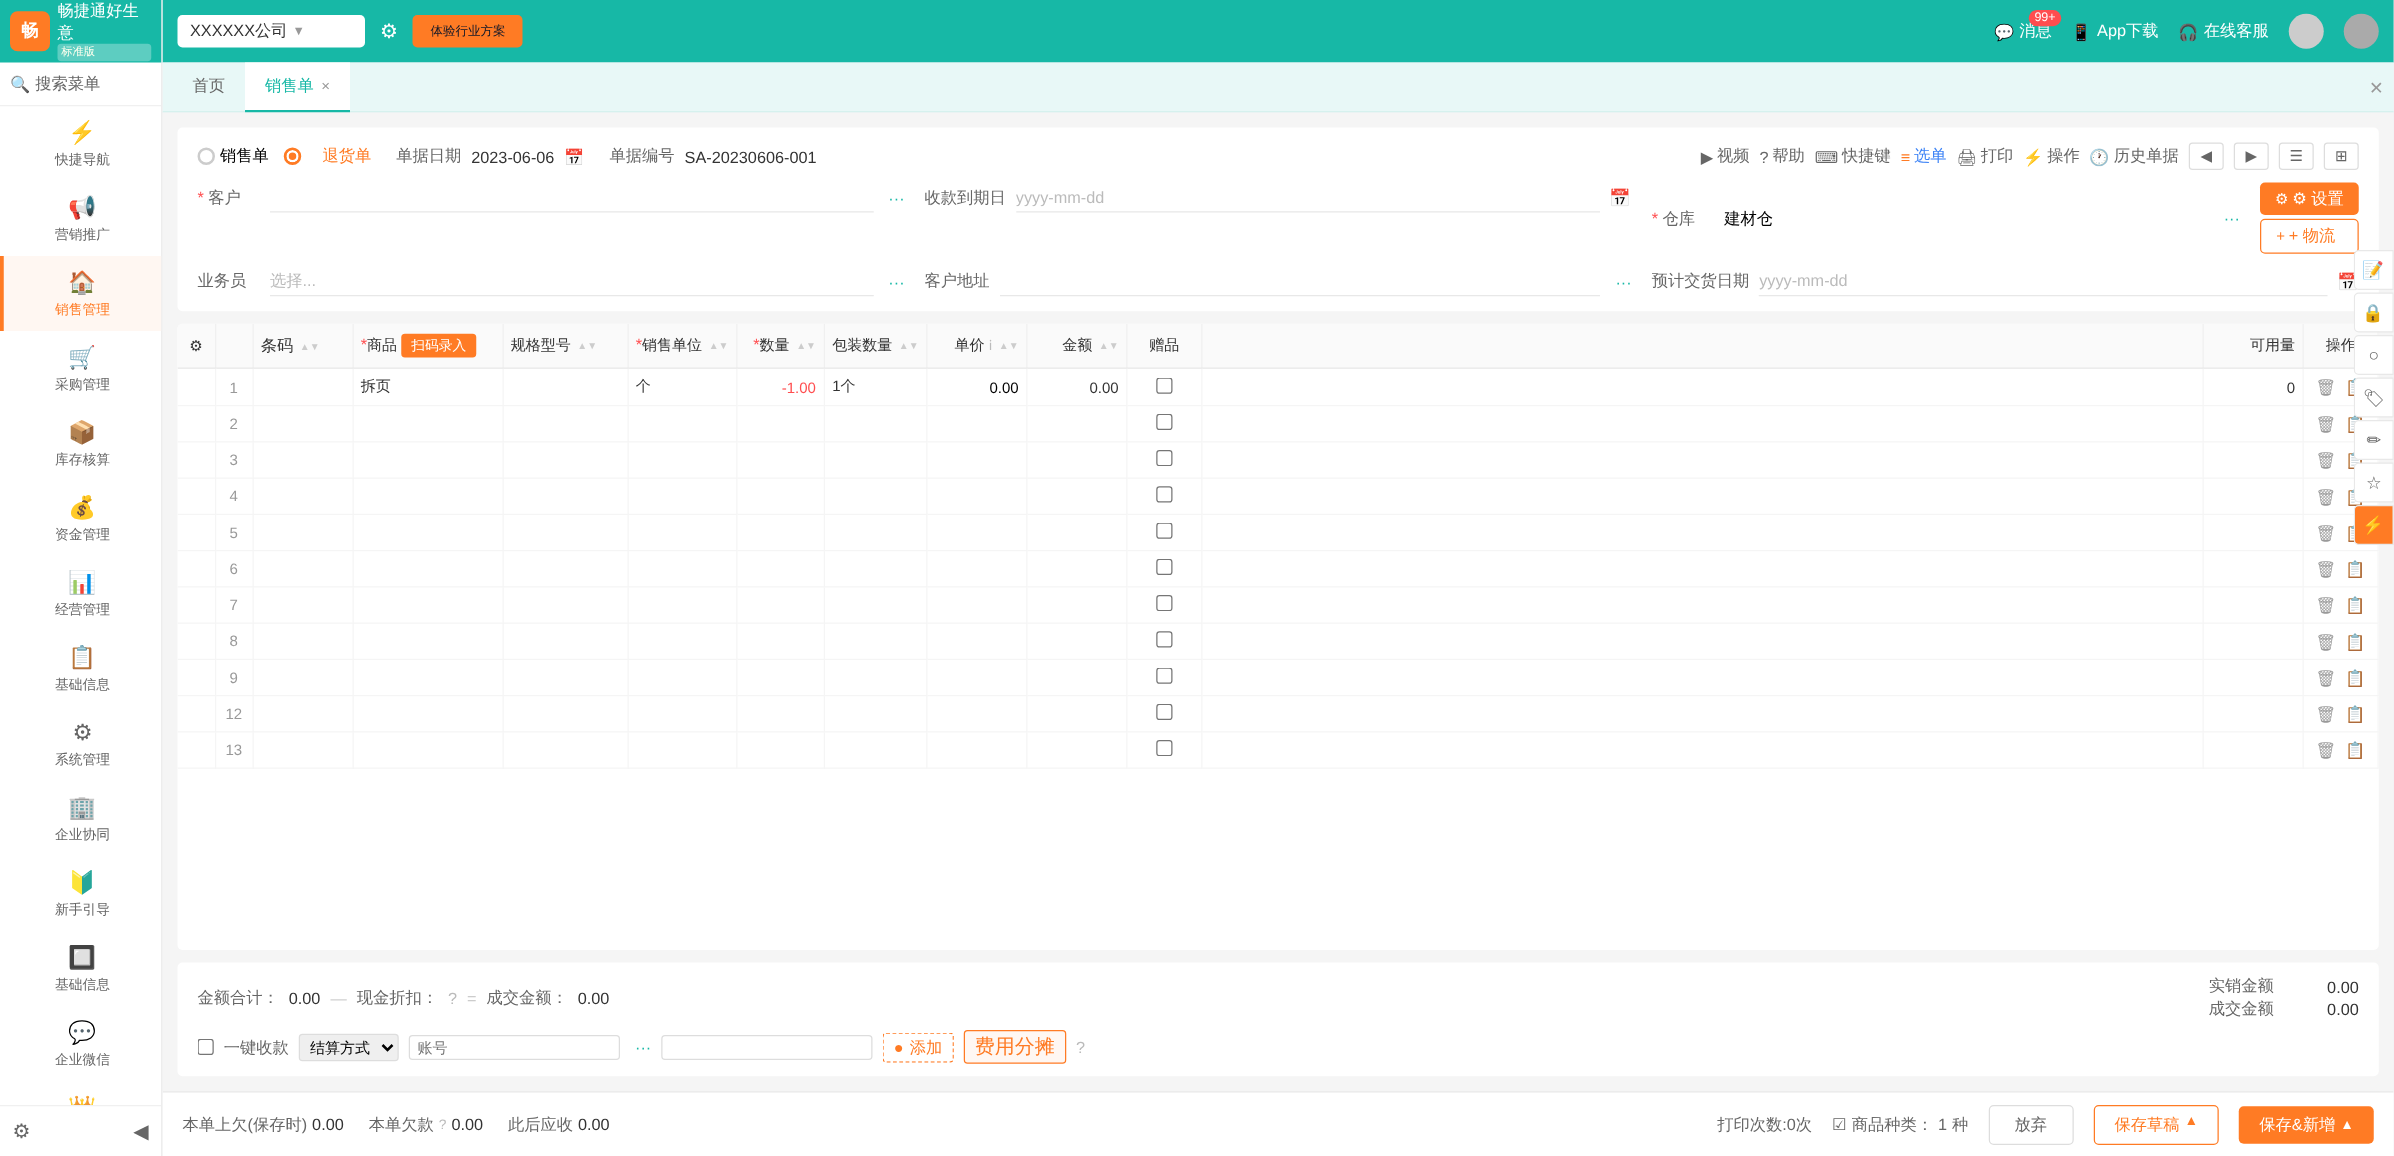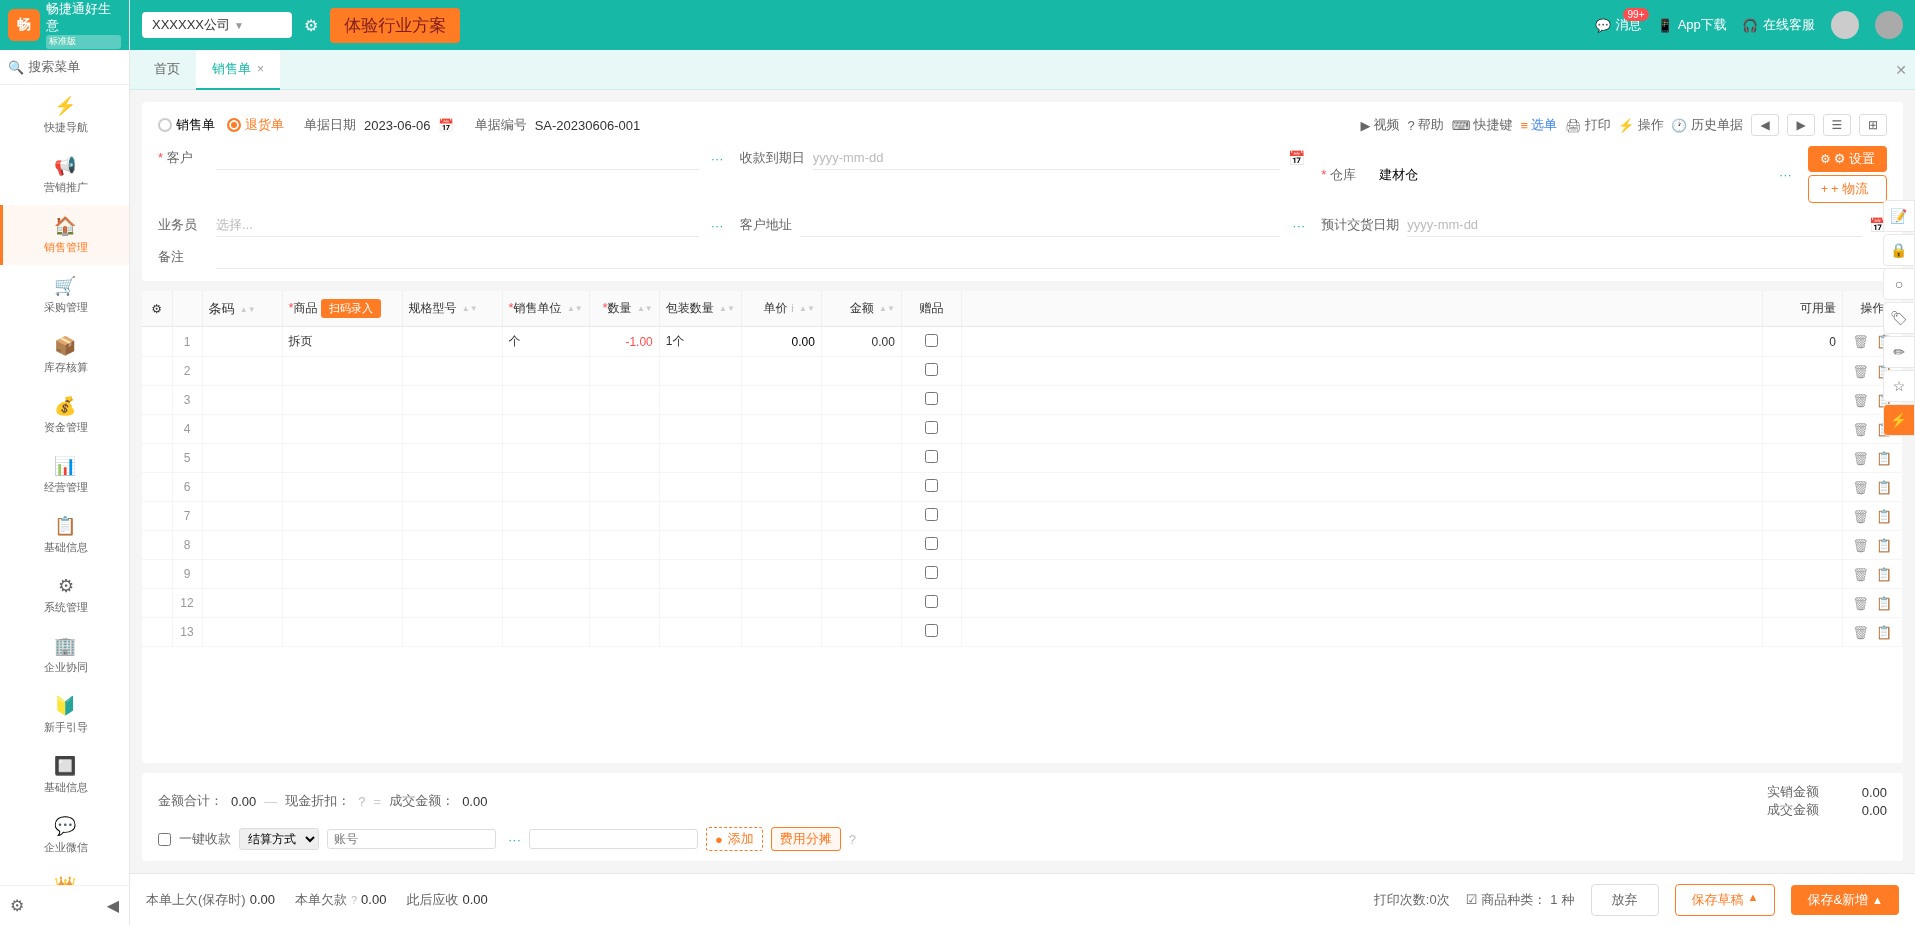--- a/index.html
+++ b/index.html
@@ -21,21 +21,21 @@
 
     
     .main { flex: 1; display: flex; flex-direction: column; height: 925px; overflow: hidden; }
 
     
     .topbar { height: 50px; background: #17b8a6; display: flex; align-items: center; padding: 0 12px; gap: 8px; }
     .topbar-company { background: white; border-radius: 4px; padding: 4px 10px; display: flex; align-items: center; gap: 4px; min-width: 150px; cursor: pointer; }
     .topbar-company-text { color: #333; font-size: 13px; }
     .topbar-company-arrow { color: #999; font-size: 10px; }
     .topbar-gear { color: white; font-size: 16px; cursor: pointer; padding: 4px; }
-    .topbar-trial-btn { background: #ff7b24; color: #7f1d1d; border: none; border-radius: 4px; padding: 6px 14px; cursor: pointer; font-size: 17px; }
+    .topbar-trial-btn { background: #ff7b24; color: #0f172a; border: none; border-radius: 4px; padding: 6px 14px; cursor: pointer; font-size: 10px; }
     .topbar-spacer { flex: 1; }
     .topbar-right { display: flex; align-items: center; gap: 16px; color: white; }
     .topbar-right-item { display: flex; align-items: center; gap: 4px; cursor: pointer; font-size: 12px; position: relative; }
     .badge { background: #ff4d4f; color: white; border-radius: 10px; padding: 1px 5px; font-size: 10px; position: absolute; top: -8px; right: -8px; }
     .topbar-avatar { width: 28px; height: 28px; background: #ccc; border-radius: 50%; }
 
     
     .tabbar { background: #e8f8f7; border-bottom: 1px solid #d0eeec; display: flex; align-items: center; padding: 0 8px; height: 40px; }
     .tab { padding: 0 16px; height: 40px; display: flex; align-items: center; gap: 6px; cursor: pointer; color: #666; border-bottom: 2px solid transparent; }
     .tab.active { color: #17b8a6; border-bottom: 2px solid #17b8a6; background: white; }
@@ -94,21 +94,21 @@
 
     
     .footer { background: white; border-radius: 4px; padding: 10px 16px; }
     .footer-row1 { display: flex; align-items: center; gap: 8px; margin-bottom: 8px; }
     .footer-row2 { display: flex; align-items: center; gap: 8px; }
     .footer-label { color: #666; }
     .footer-value { color: #333; font-weight: 500; }
     .footer-dash { color: #ccc; }
     .footer-eq { color: #ccc; }
     .add-btn { background: white; border: 1px dashed #ff7b24; color: #ff7b24; border-radius: 3px; padding: 2px 8px; cursor: pointer; font-size: 12px; display: flex; align-items: center; gap: 3px; }
-    .fee-btn { background: white; border: 1px solid #ff7b24; color: #ff7b24; border-radius: 3px; padding: 2px 8px; cursor: pointer; font-size: 13px; }
+    .fee-btn { background: white; border: 1px solid #ff7b24; color: #ff7b24; border-radius: 3px; padding: 2px 8px; cursor: pointer; font-size: 16px; }
     .fee-btn.active { background: #fff7f2; }
     .help-icon { color: #bbb; cursor: pointer; }
     .onepay-checkbox { accent-color: #ff7b24; }
 
     
     .bottom-bar { height: 52px; background: white; border-top: 1px solid #e8e8e8; display: flex; align-items: center; padding: 0 16px; gap: 20px; }
     .bottom-stat { display: flex; align-items: center; gap: 4px; color: #666; font-size: 12px; }
     .bottom-stat-value { color: #333; }
     .bottom-stat-help { color: #bbb; cursor: pointer; font-size: 11px; }
     .bottom-spacer { flex: 1; }
@@ -253,21 +253,21 @@
 
     <div class="form-header">
       <div class="form-header-top">
         <div class="radio-group">
           <div class="radio-item">
             <span class="radio-dot"></span>
             <span>销售单</span>
           </div>
           <div class="radio-item">
             <span class="radio-dot checked"></span>
-            <span style="color:#ff7b24;">退货单</span>
+            <span style="color:#ff7b24;margin-left:13px;">退货单</span>
           </div>
         </div>
         <div class="form-meta">
           <span class="form-meta-label">单据日期</span>
           <span class="form-meta-value">2023-06-06</span>
           <span class="form-meta-icon">📅</span>
         </div>
         <div class="form-meta">
           <span class="form-meta-label">单据编号</span>
           <span class="form-meta-value">SA-20230606-001</span>
@@ -340,24 +340,20 @@
           <input class="form-field-input" type="text" style="flex: 1 1 0%; min-width: 0px;">
           <span class="form-field-dots">···</span>
         </div>
         <div class="form-field">
           <span class="form-field-label">预计交货日期</span>
           <input class="form-field-input" type="text" placeholder="yyyy-mm-dd" style="flex: 1 1 0%; min-width: 0px;">
           <span class="form-field-calendar">📅</span>
         </div>
       </div>
 
-      <div class="form-field" style="margin-top:8px;">
-        <span class="form-field-label">备注</span>
-        <input class="form-field-input" type="text" style="flex: 1 1 0%;">
-      </div>
     </div>
 
     <div class="table-container">
       <div style="overflow-x:auto; flex:1;">
         <table>
           <thead>
             <tr>
               <th class="col-gear">⚙</th>
               <th class="row-num"></th>
               <th class="col-barcode">

